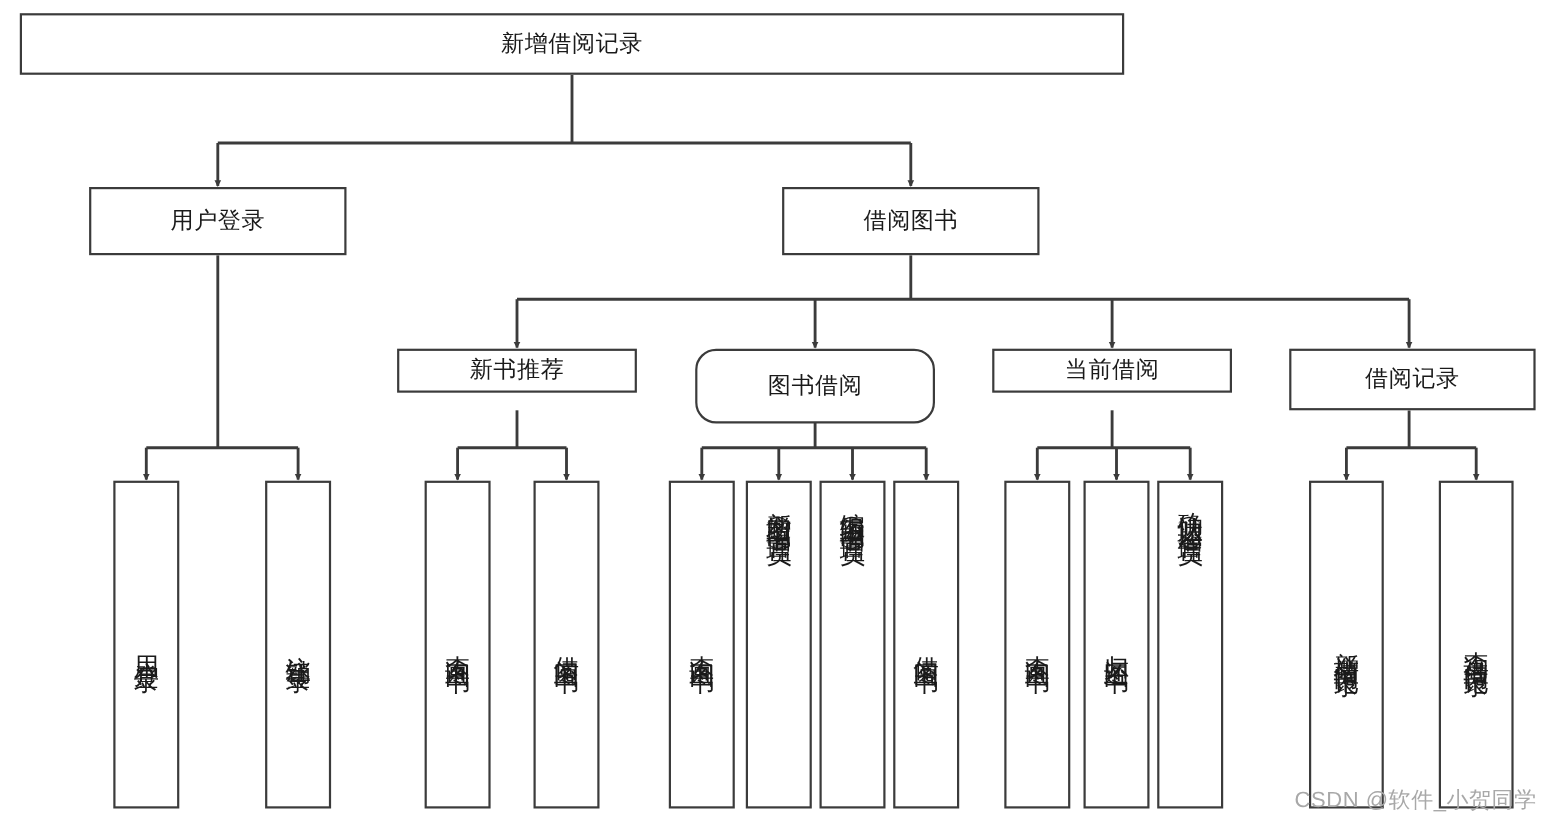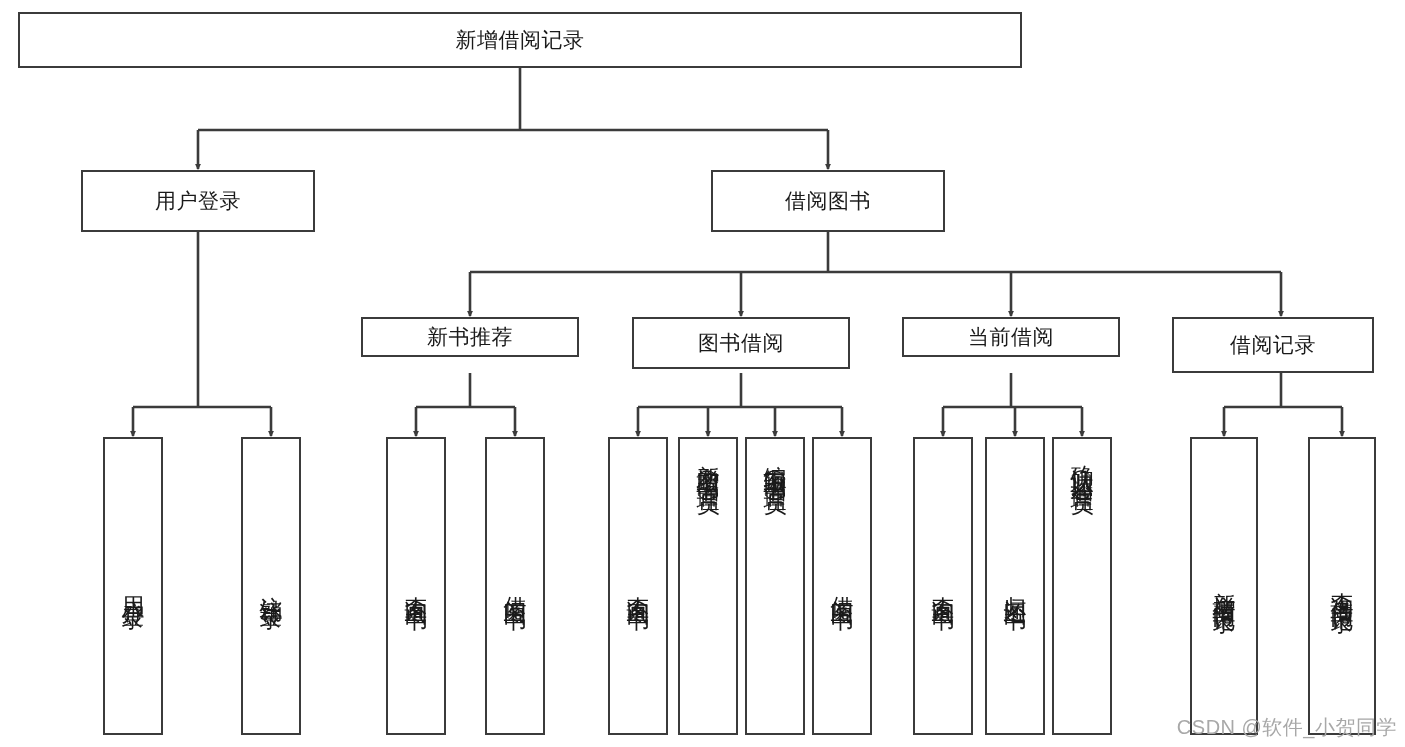--- a/index.html
+++ b/index.html
@@ -120,27 +120,27 @@
       </div>
       <div class="node horizontal" style="left: 81px; top: 170px; width: 234px; height: 62px; border-color: rgb(59, 59, 59);">
         <span class="node-label" style="color: rgb(26, 26, 26);">用户登录</span>
       </div>
       <div class="node horizontal" style="left: 711px; top: 170px; width: 234px; height: 62px; border-color: rgb(59, 59, 59);">
         <span class="node-label" style="color: rgb(26, 26, 26);">借阅图书</span>
       </div>
       <div class="node horizontal" style="left: 361px; top: 317px; width: 218px; height: 40px; border-color: rgb(59, 59, 59);">
         <span class="node-label" style="color: rgb(26, 26, 26);">新书推荐</span>
       </div>
-      <div class="node horizontal" style="left: 632px; top: 317px; width: 218px; height: 52px; border-color: rgb(59, 59, 59);">
+      <div class="node horizontal" style="left: 632px; top: 317px; width: 218px; height: 68px; border-color: rgb(59, 59, 59); border-radius: 19px;">
         <span class="node-label" style="color: rgb(26, 26, 26);">图书借阅</span>
       </div>
       <div class="node horizontal" style="left: 902px; top: 317px; width: 218px; height: 40px; border-color: rgb(59, 59, 59);">
         <span class="node-label" style="color: rgb(26, 26, 26);">当前借阅</span>
       </div>
-      <div class="node horizontal" style="left: 1172px; top: 317px; width: 202px; height: 56px; border-color: rgb(59, 59, 59);">
+      <div class="node horizontal" style="left: 1172px; top: 317px; width: 224px; height: 56px; border-color: rgb(59, 59, 59);">
         <span class="node-label" style="color: rgb(26, 26, 26);">借阅记录</span>
       </div>
       <div class="node vertical centered" style="left: 103px; top: 437px; width: 60px; height: 298px; border-color: rgb(59, 59, 59);">
         <span class="node-label" style="color: rgb(26, 26, 26);">用户登录</span>
       </div>
       <div class="node vertical centered" style="left: 241px; top: 437px; width: 60px; height: 298px; border-color: rgb(59, 59, 59);">
         <span class="node-label" style="color: rgb(26, 26, 26);">注销登录</span>
       </div>
       <div class="node vertical centered" style="left: 386px; top: 437px; width: 60px; height: 298px; border-color: rgb(59, 59, 59);">
         <span class="node-label" style="color: rgb(26, 26, 26);">查询图书</span>

